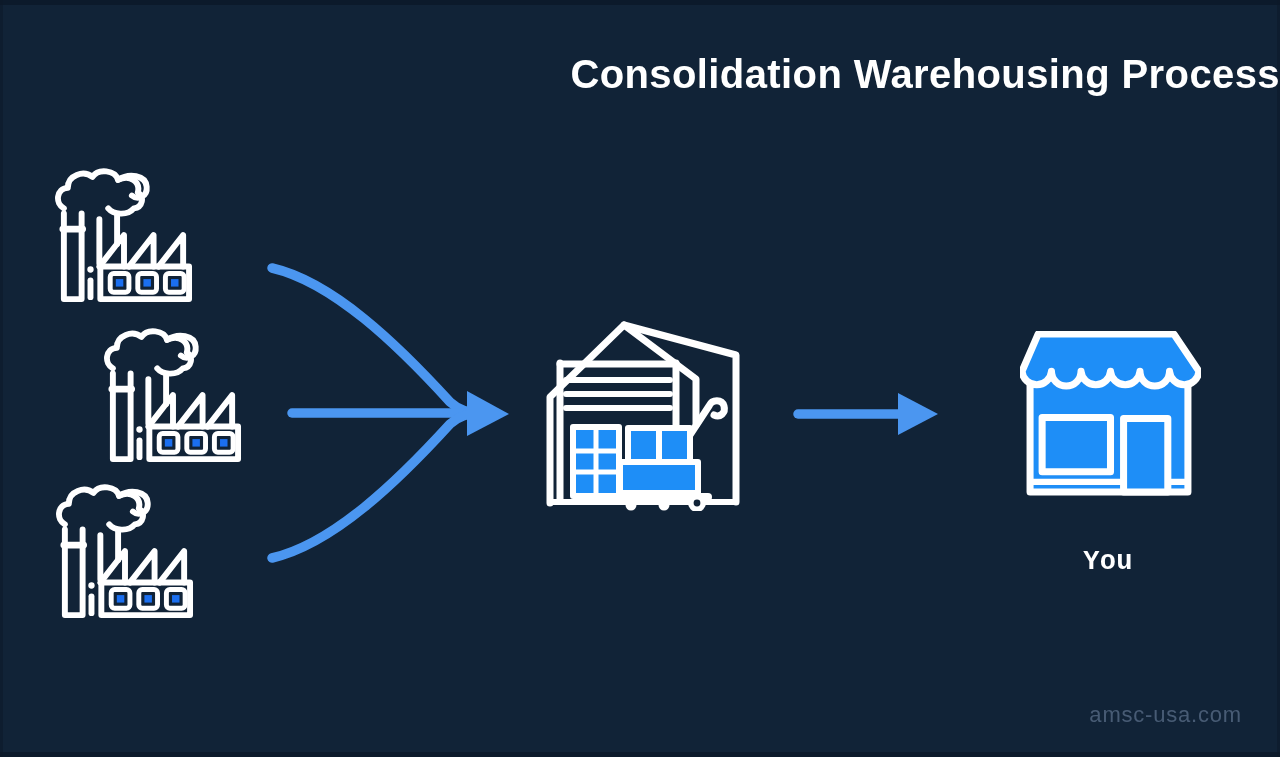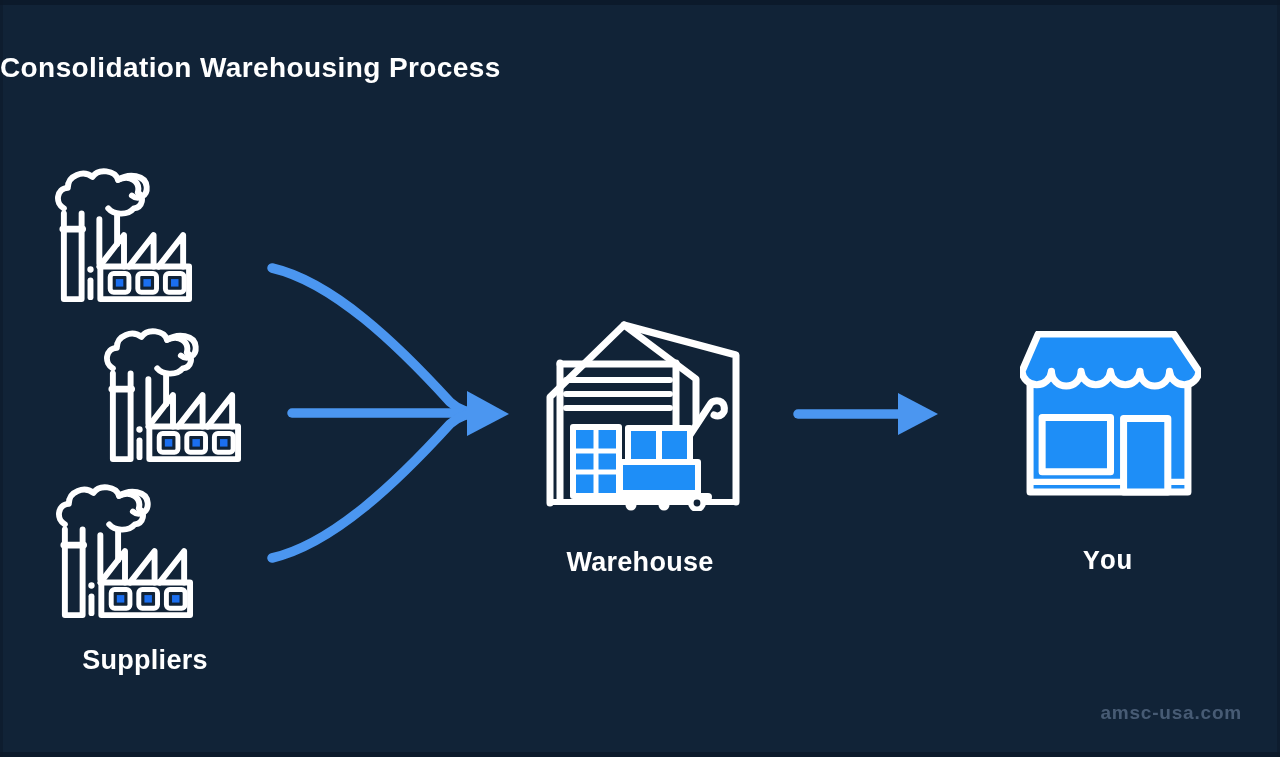--- a/index.html
+++ b/index.html
@@ -11,22 +11,22 @@
     font-family:"Liberation Sans","DejaVu Sans",sans-serif;
   }
   .edge{position:absolute;background:var(--edge,#0b1828);}
   .edge.top{left:0;top:0;width:1280px;height:5px;opacity:.75;}
   .edge.bottom{left:0;bottom:0;width:1280px;height:5px;opacity:.75;}
   .edge.left{left:0;top:0;width:3px;height:757px;opacity:.5;}
   .edge.right{right:0;top:0;width:3px;height:757px;opacity:.5;}
 
   .title{
     position:absolute;left:0;top:52px;width:1280px;
-    text-align:left;color:var(--title_text,#fff);
-    font-size:28px;font-weight:800;letter-spacing:.4px;
+    text-align:right;color:var(--title_text,#fff);
+    font-size:40px;font-weight:800;letter-spacing:.4px;
   }
   .node-label{
     position:absolute;width:220px;text-align:center;
     color:var(--title_text,#fff);font-size:27px;font-weight:700;letter-spacing:.3px;
   }
   .label-suppliers{left:35px;top:645px;}
   .label-warehouse{left:530px;top:547px;}
   .label-you{left:998px;top:547px;font-family:Liberation Mono, monospace;}
 
   .icon{position:absolute;}
@@ -35,21 +35,21 @@
   .factory-2{left:104px;top:326px;width:138px;height:142px;}
   .factory-3{left:56px;top:482px;width:138px;height:142px;}
   .warehouse{left:536px;top:301px;width:210px;height:210px;}
   .store{left:1020px;top:331px;width:181px;height:169px;}
   .converge{left:258px;top:250px;width:255px;height:330px;}
   .flow-arrow{left:790px;top:388px;width:155px;height:52px;}
 
   .watermark{
     position:absolute;right:38px;top:702px;
     color:var(--watermark_text,rgba(148,170,199,.42));
-    font-size:19px;font-weight:700;letter-spacing:.8px;
+    font-size:22px;font-weight:400;letter-spacing:.8px;
   }
 </style>
 </head>
 <body>
 
 <div class="stage">
 
   <div class="edge top"></div>
   <div class="edge bottom"></div>
   <div class="edge left"></div>
@@ -202,19 +202,17 @@
       <g stroke="var(--outline)" stroke-width="7" stroke-linejoin="round">
         <rect x="10" y="42" width="157" height="118" fill="var(--icon_blue)"></rect>
         <path d="M10,150 H167" fill="none" stroke-width="6"></path>
         <rect x="22" y="86" width="68" height="54" fill="var(--icon_blue)"></rect>
         <rect x="103" y="87" width="44" height="73" fill="var(--icon_blue)"></rect>
         <path d="M18,3 H153 L178,40 A14.7,14.7 0 0 1 148.7,40 A14.7,14.7 0 0 1 119.3,40 A14.7,14.7 0 0 1 90,40 A14.7,14.7 0 0 1 60.7,40 A14.7,14.7 0 0 1 31.3,40 A14.7,14.7 0 0 1 2,40 Z" fill="var(--icon_blue)"></path>
       </g>
     </svg>
   </div>
 
-  <div class="node-label label-suppliers">Suppliers</div>
-  <div class="node-label label-warehouse">Warehouse</div>
   <div class="node-label label-you">You</div>
 
   <div class="watermark">amsc-usa.com</div>
 
 </div>
 
 </body></html>

